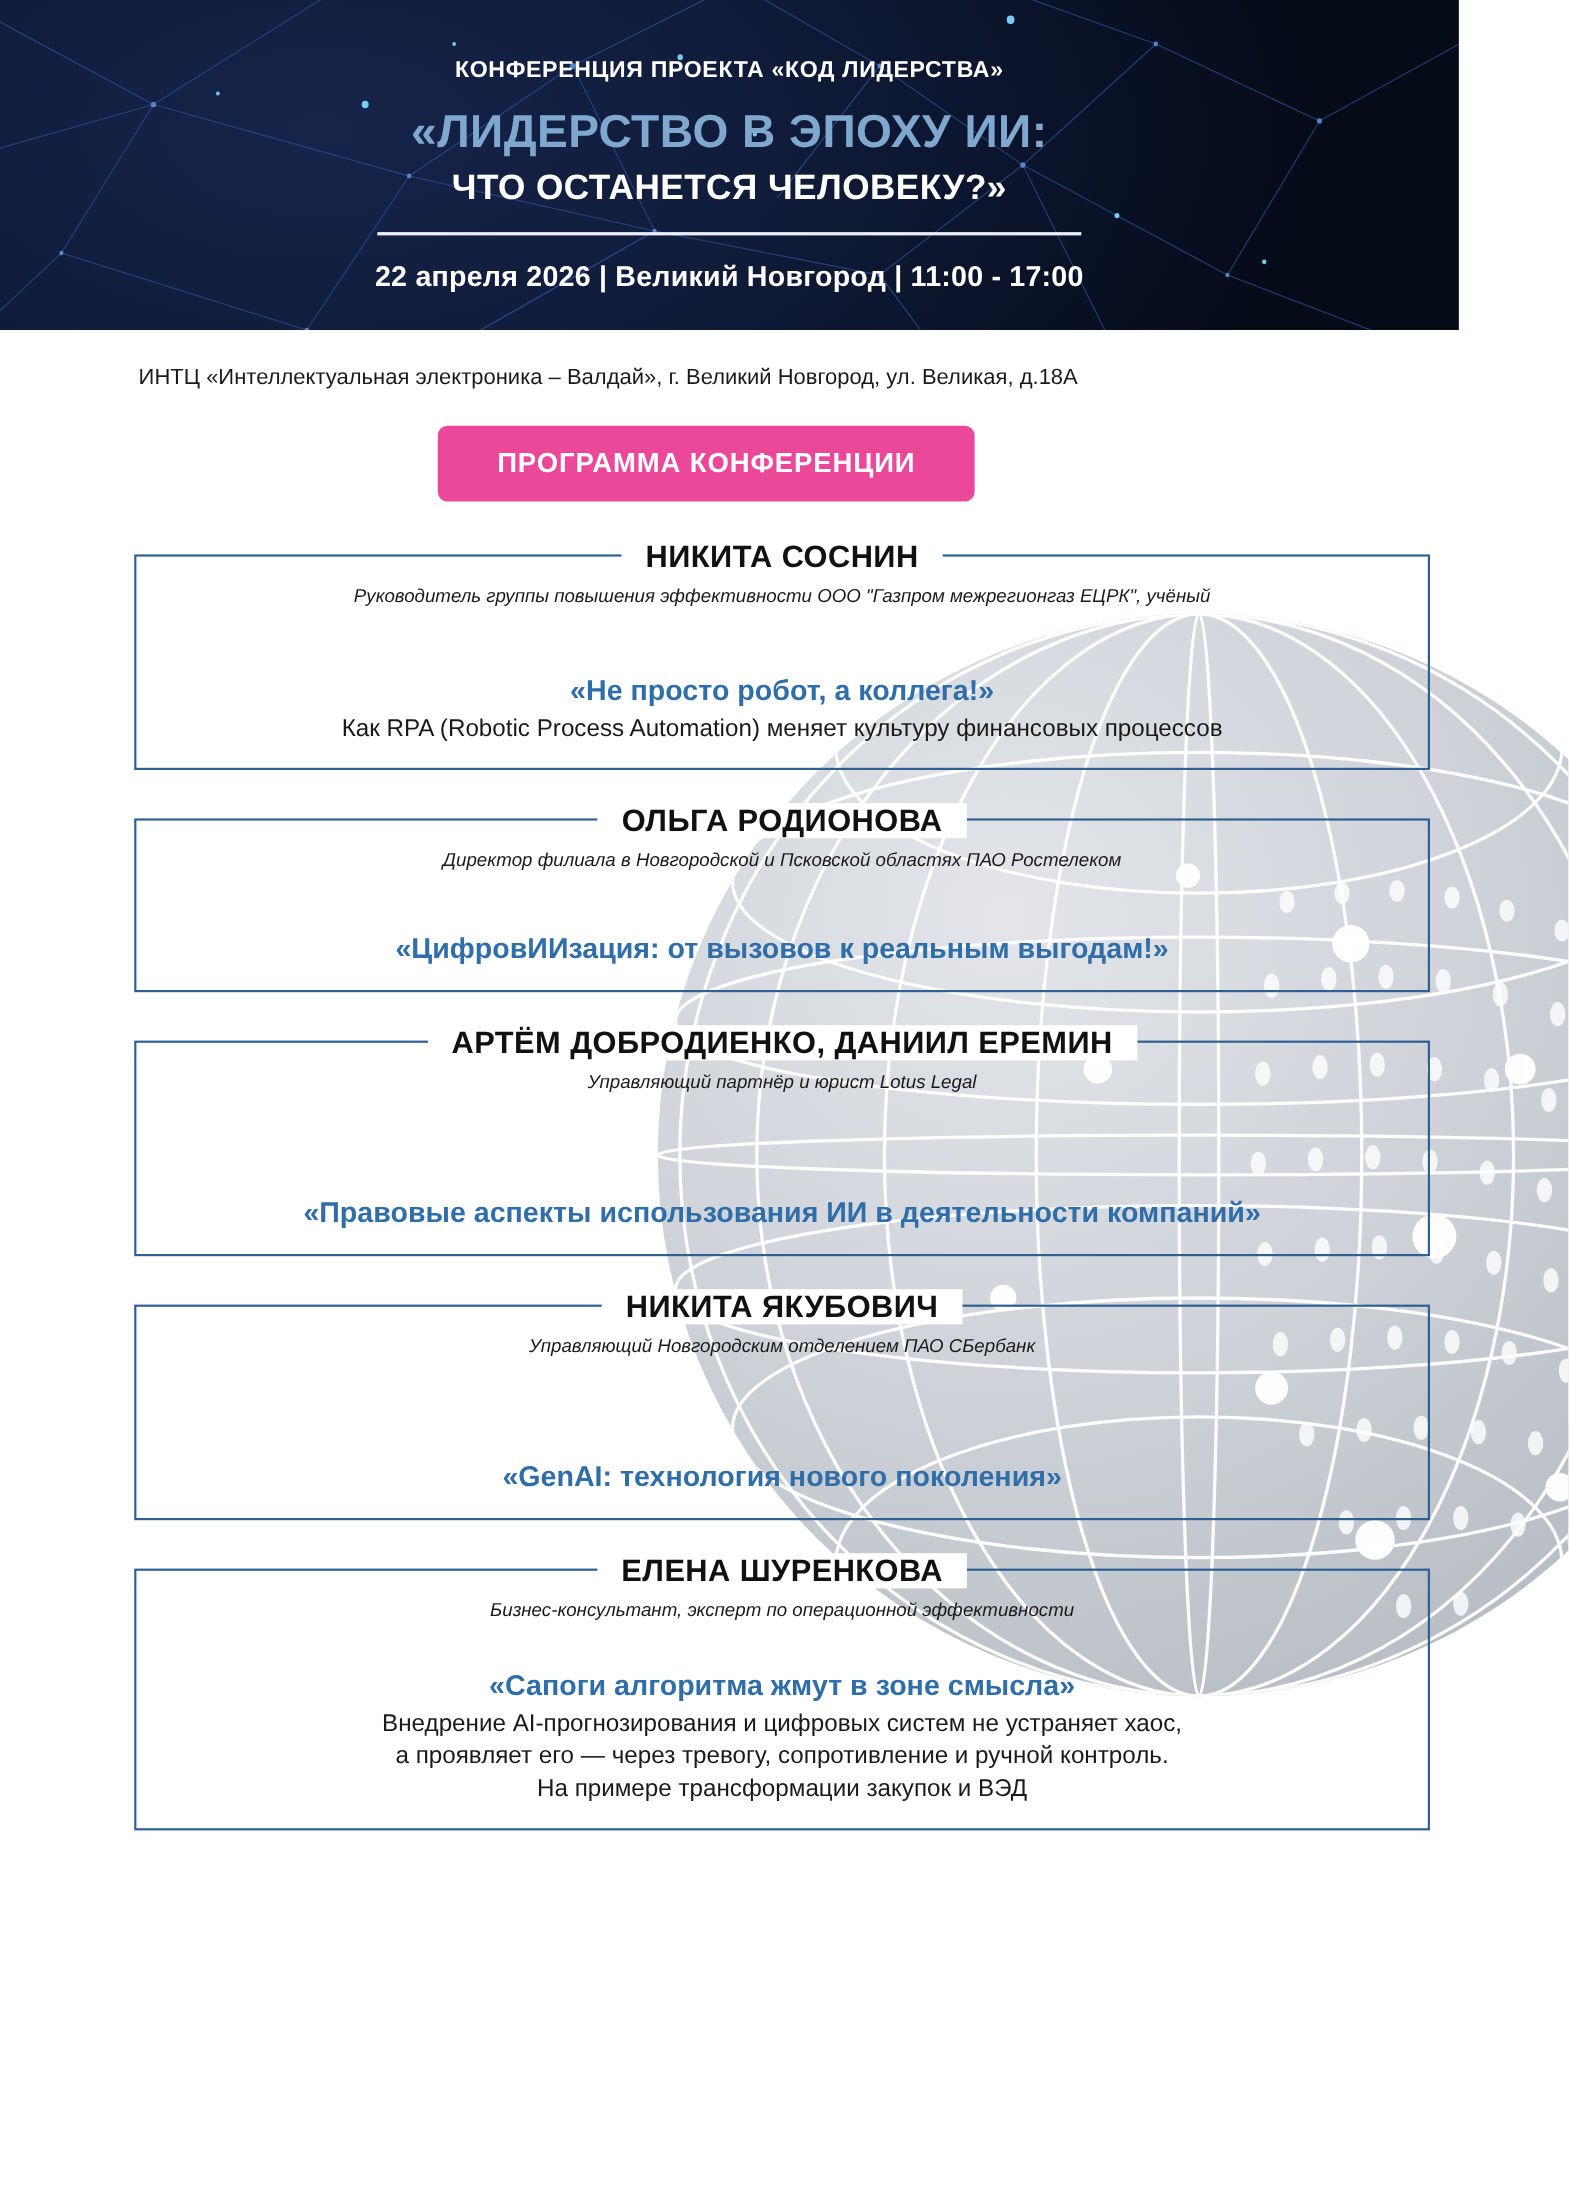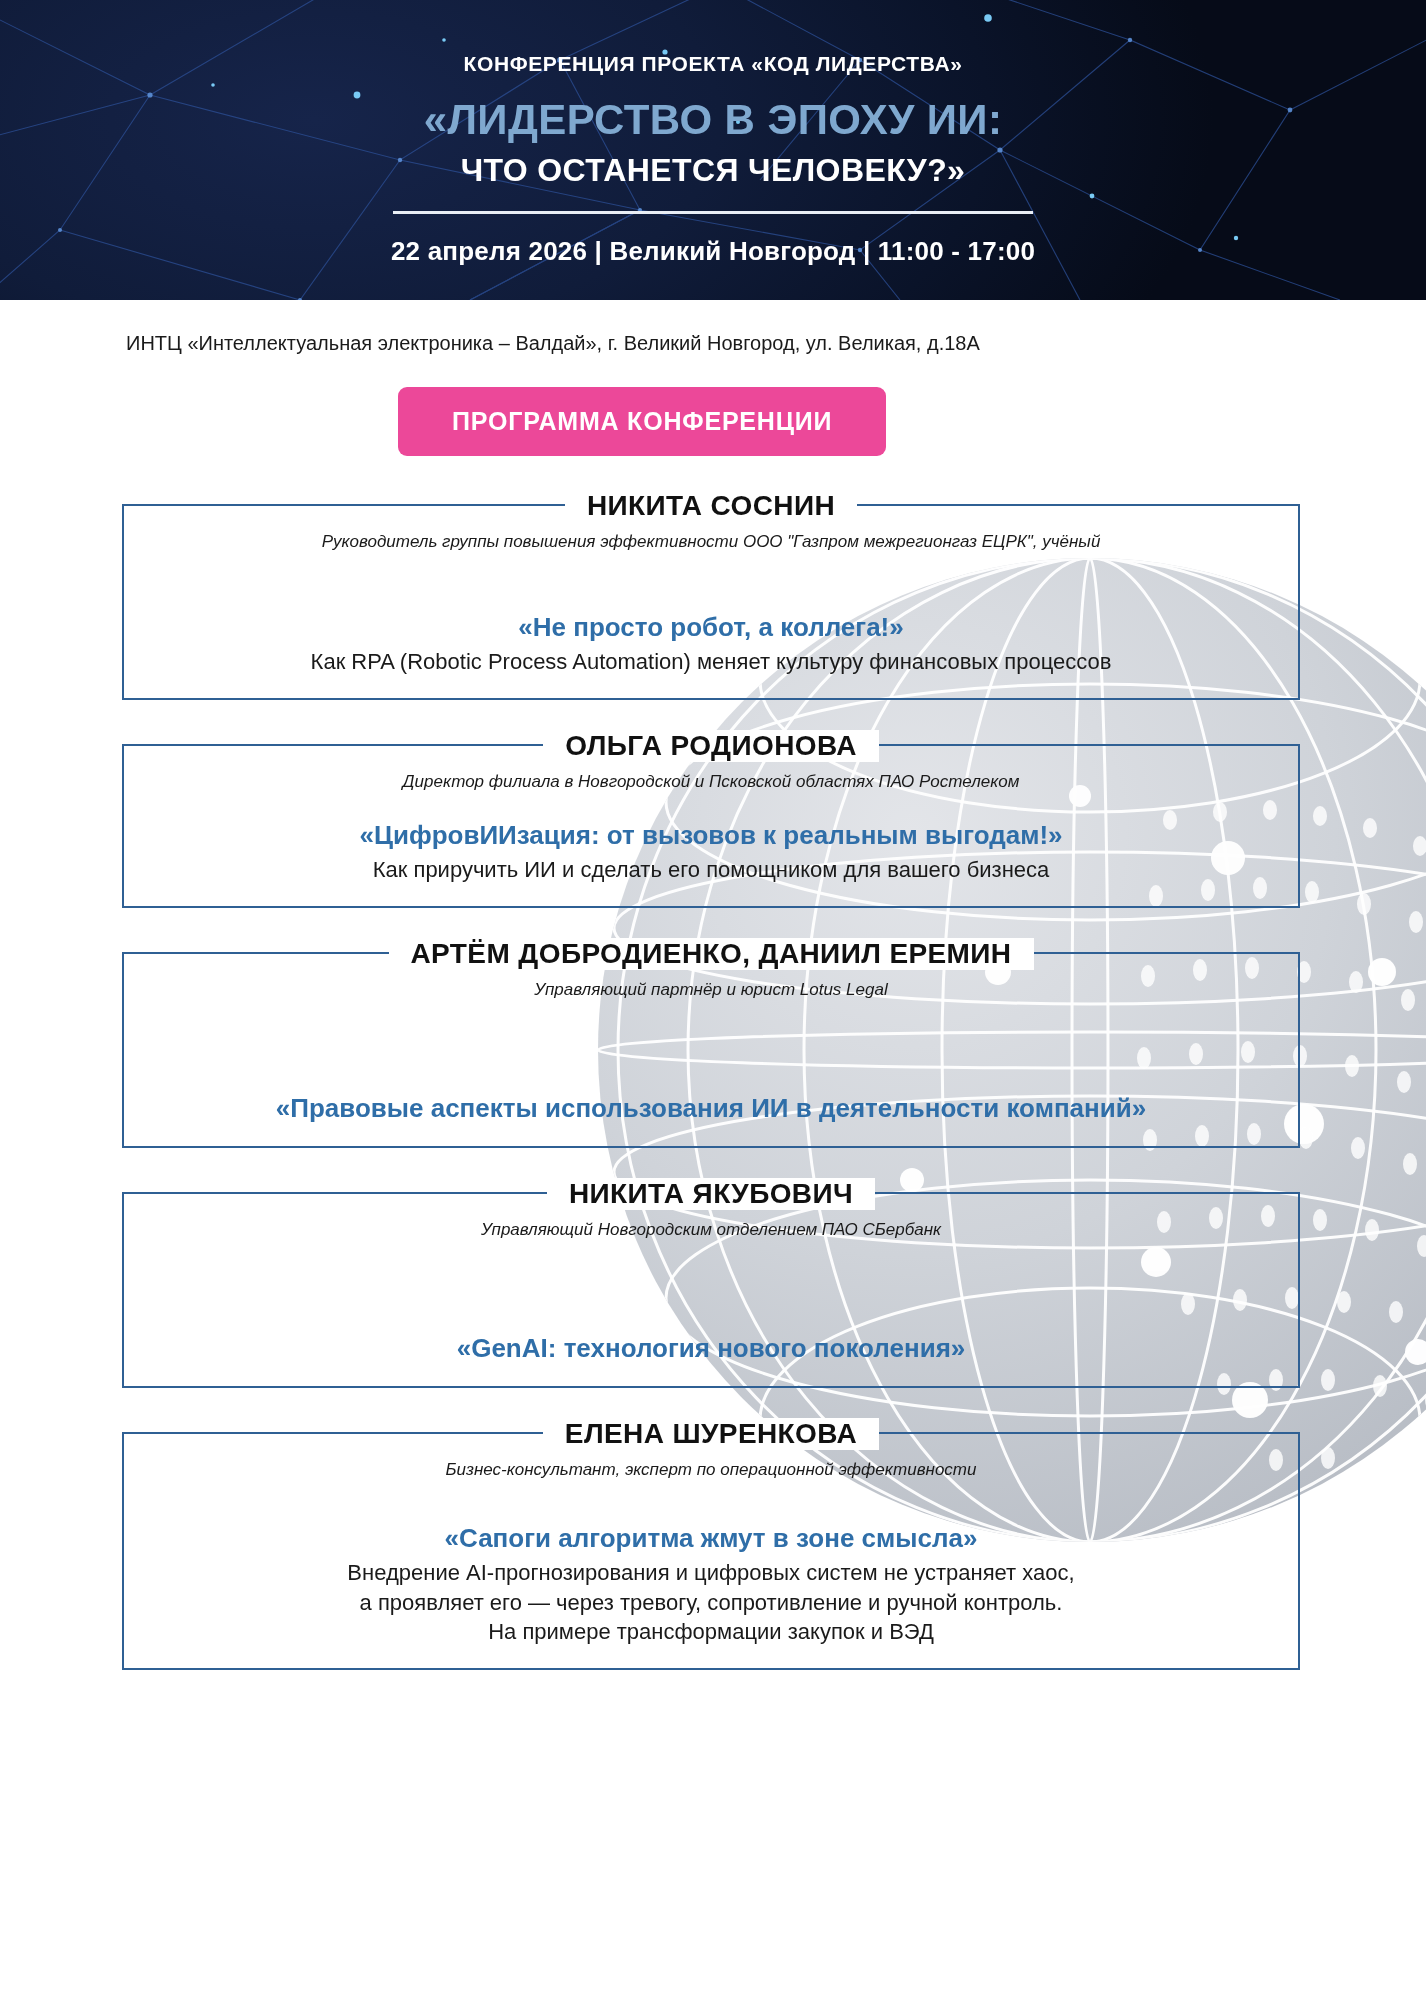--- a/index.html
+++ b/index.html
@@ -16,21 +16,21 @@
     position: relative;
     width: 1426px;
     height: 2000px;
     background: #ffffff;
     overflow: hidden;
   }
 
   
   .header {
     position: relative;
-    width: 1426px;
+    width: 1326px;
     height: 300px;
     background:
       radial-gradient(ellipse 900px 480px at 22% 40%, #16244a 0%, #101c3a 45%, #0a1329 75%, #060b18 100%),
       linear-gradient(120deg, #0d1933 0%, #0a1329 55%, #05090f 100%);
     overflow: hidden;
   }
   .header-net {
     position: absolute;
     inset: 0;
     width: 100%;
@@ -417,23 +417,20 @@
         <div class="card-desc">
           <div>Как RPA (Robotic Process Automation) меняет культуру финансовых процессов</div>
         </div>
       </div>
 
       <div class="card h-mid">
         <div class="card-name">ОЛЬГА РОДИОНОВА</div>
         <div class="card-role">Директор филиала в Новгородской и Псковской областях ПАО Ростелеком</div>
         <div class="card-spacer"></div>
         <div class="card-talk">«ЦифровИИзация: от вызовов к реальным выгодам!»</div>
-        <div class="card-desc">
-          <div>Как приручить ИИ и сделать его помощником для вашего бизнеса</div>
-        </div>
       </div>
 
       <div class="card h-tall">
         <div class="card-name">АРТЁМ ДОБРОДИЕНКО, ДАНИИЛ ЕРЕМИН</div>
         <div class="card-role">Управляющий партнёр  и юрист Lotus Legal</div>
         <div class="card-spacer"></div>
         <div class="card-talk">«Правовые аспекты использования ИИ в деятельности компаний»</div>
       </div>
 
       <div class="card h-tall">

